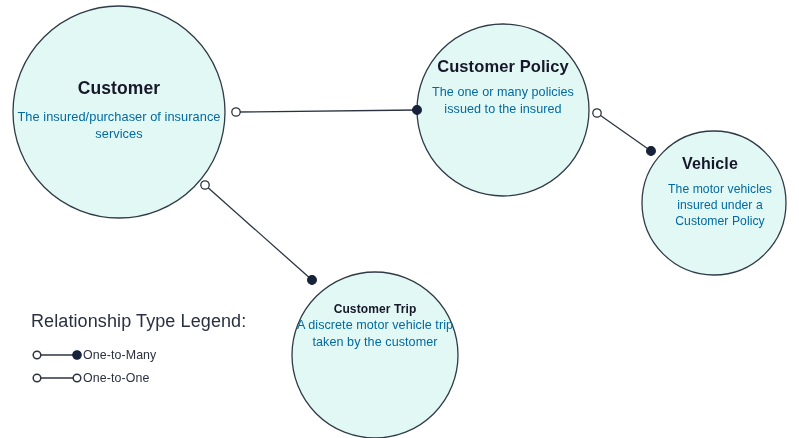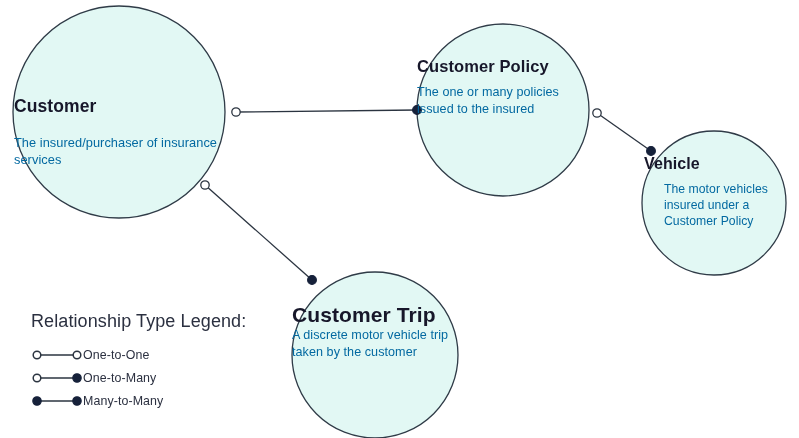--- a/index.html
+++ b/index.html
@@ -16,48 +16,49 @@
     color: #1d1d2b;
   }
   #canvas {
     position: absolute;
     inset: 0;
     width: 799px;
     height: 438px;
   }
   .node-label {
     position: absolute;
+    text-align: center;
     pointer-events: none;
   }
   .node-title {
     font-weight: bold;
     color: #17172a;
     line-height: 1.16;
     letter-spacing: 0.1px;
   }
   .node-desc {
     color: #0369a1;
     line-height: 1.34;
     letter-spacing: 0.05px;
   }
   
-  .n-customer { left: 14px; top: 96px; width: 210px; }
+  .n-customer { left: 14px; top: 78px; width: 210px; }
   .n-customer .node-title { font-size: 17.5px; }
-  .n-customer .node-desc { font-size: 12.8px; margin-top: 18px; }
+  .n-customer .node-desc { font-size: 12.8px; margin-top: 10px; }
 
   .n-policy { left: 417px; top: 57px; width: 172px; }
   .n-policy .node-title { font-size: 16.5px; }
   .n-policy .node-desc { font-size: 12.6px; margin-top: 8px; }
 
   .n-vehicle { left: 644px; top: 155px; width: 132px; }
   .n-vehicle .node-title { font-size: 16px; }
   .n-vehicle .node-desc { font-size: 12.2px; margin-top: 7px; padding-left: 20px; }
 
   .n-trip { left: 292px; top: 303px; width: 166px; }
-  .n-trip .node-title { font-size: 21px; }
+  .n-trip .node-title { font-size: 12px; }
   .n-trip .node-desc { font-size: 12.6px; }
 
   
   #legend {
     position: absolute;
     left: 31px;
     top: 311px;
     width: 220px;
   }
   #legend-title {
@@ -135,35 +136,27 @@
   <div class="node-desc">A discrete motor vehicle trip taken by the customer</div>
 </div>
 
 <div id="legend">
   <div id="legend-title">Relationship Type Legend:</div>
 
   <div class="legend-row">
     <svg class="swatch" viewBox="0 0 52 14">
       <line x1="6" y1="7" x2="46" y2="7" stroke="#2b3440" stroke-width="1.6"></line>
       <circle cx="6" cy="7" r="3.8" fill="#ffffff" stroke="#2b3440" stroke-width="1.5"></circle>
-      <circle cx="46" cy="7" r="3.8" fill="#ffffff" stroke="#2b3440" stroke-width="1.5"></circle>
-    </svg>
-    <span class="legend-text">One-to-One</span>
-  </div>
-
-  <div class="legend-row">
-    <svg class="swatch" viewBox="0 0 52 14">
-      <line x1="6" y1="7" x2="46" y2="7" stroke="#2b3440" stroke-width="1.6"></line>
-      <circle cx="6" cy="7" r="3.8" fill="#ffffff" stroke="#2b3440" stroke-width="1.5"></circle>
       <circle cx="46" cy="7" r="4.2" fill="#16213a" stroke="#16213a" stroke-width="1.2"></circle>
     </svg>
     <span class="legend-text">One-to-Many</span>
   </div>
 
   <div class="legend-row">
     <svg class="swatch" viewBox="0 0 52 14">
       <line x1="6" y1="7" x2="46" y2="7" stroke="#2b3440" stroke-width="1.6"></line>
-      <circle cx="6" cy="7" r="4.2" fill="#16213a" stroke="#16213a" stroke-width="1.2"></circle>
-      <circle cx="46" cy="7" r="4.2" fill="#16213a" stroke="#16213a" stroke-width="1.2"></circle>
+      <circle cx="6" cy="7" r="3.8" fill="#ffffff" stroke="#2b3440" stroke-width="1.5"></circle>
+      <circle cx="46" cy="7" r="3.8" fill="#ffffff" stroke="#2b3440" stroke-width="1.5"></circle>
     </svg>
-    <span class="legend-text">Many-to-Many</span>
+    <span class="legend-text">One-to-One</span>
   </div>
+
 </div>
 
 </body></html>

